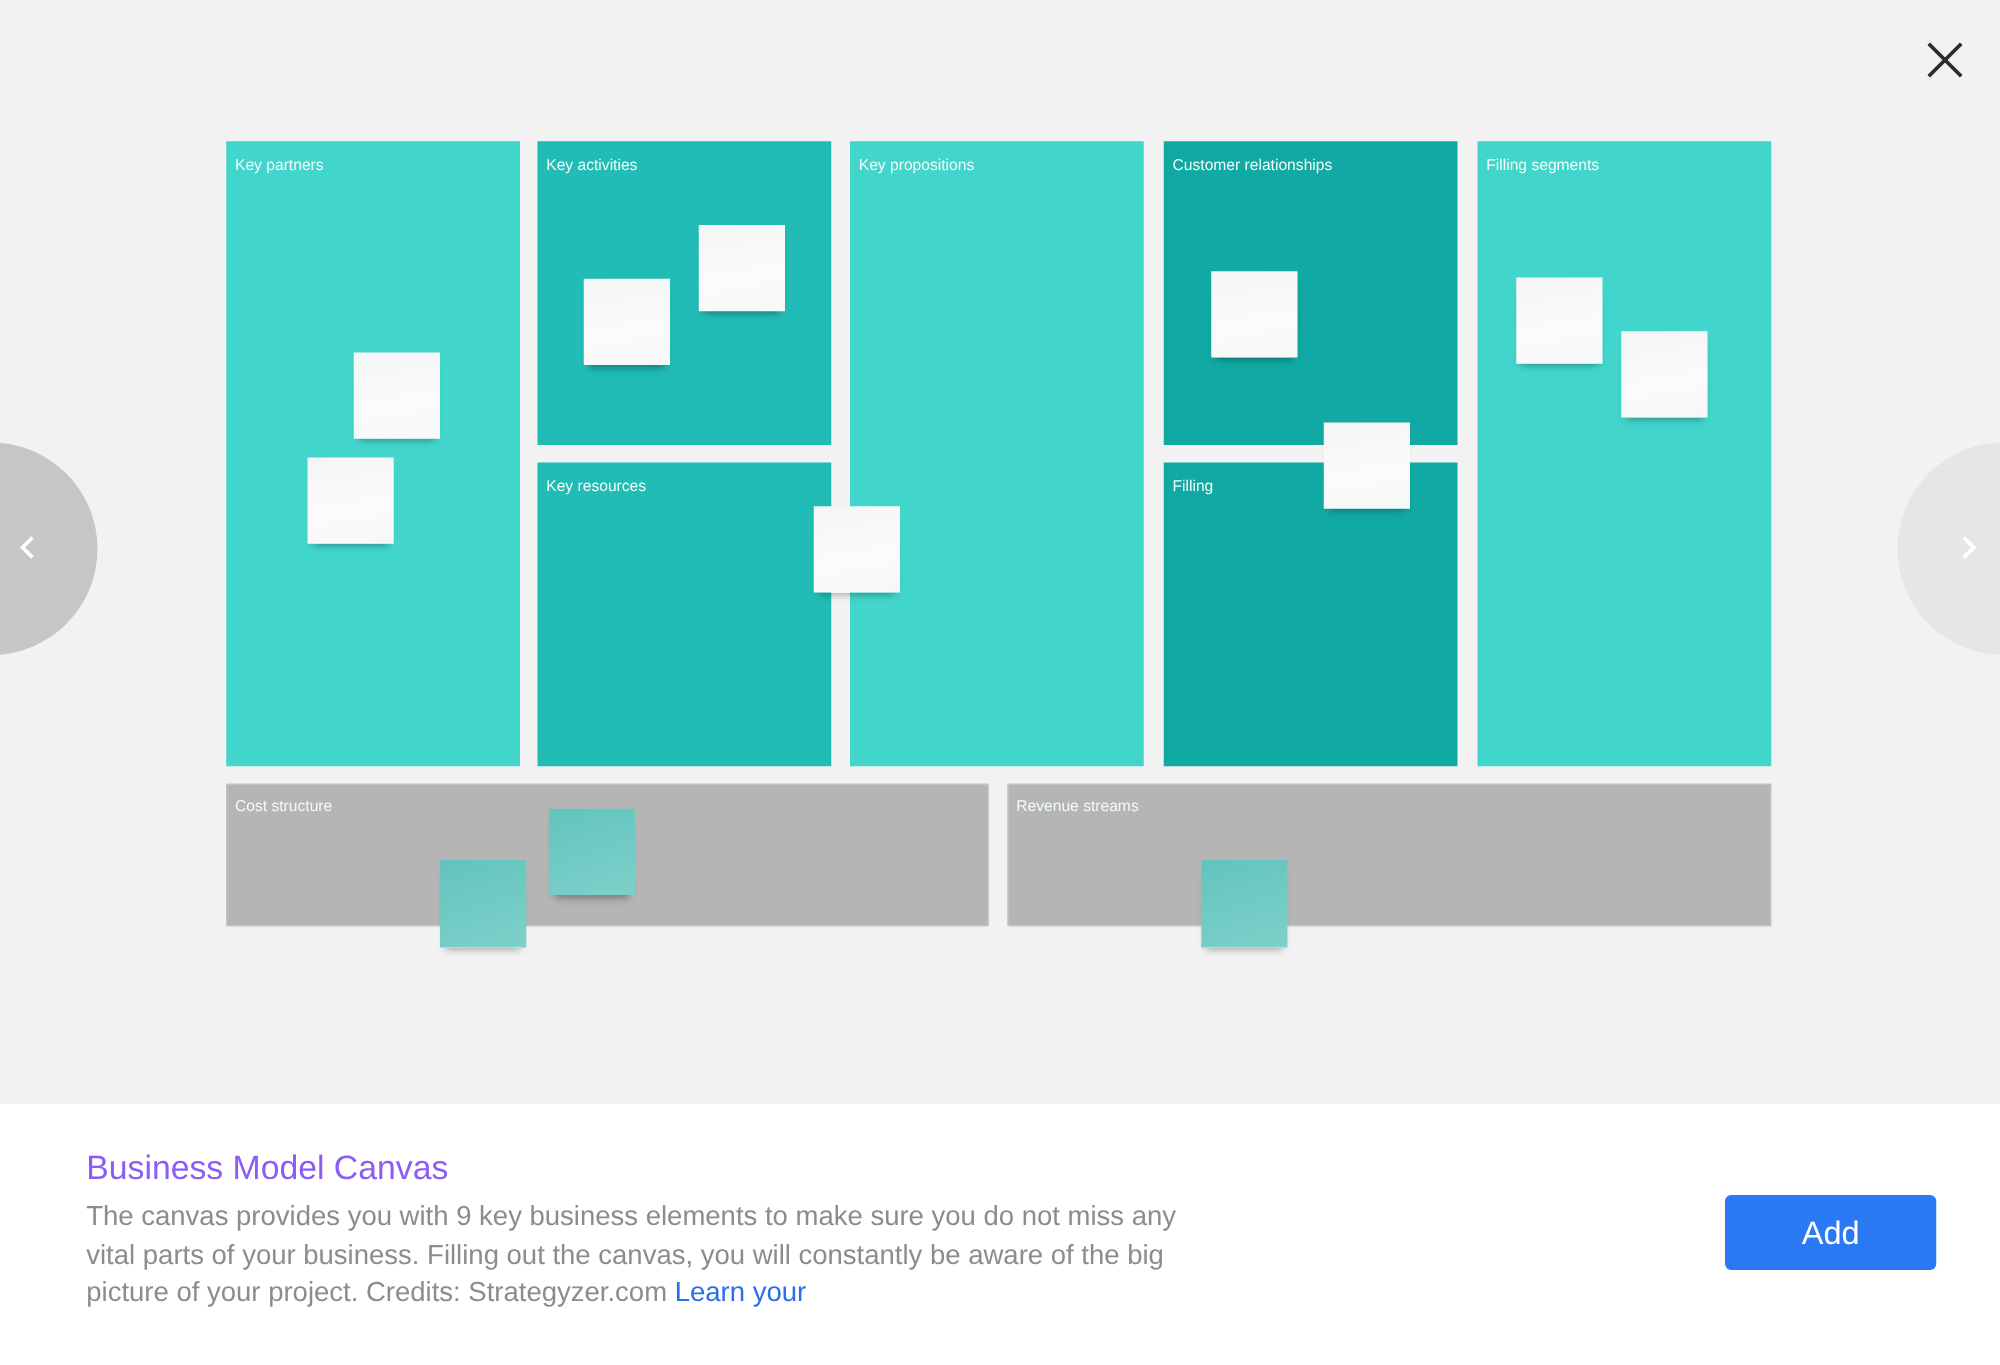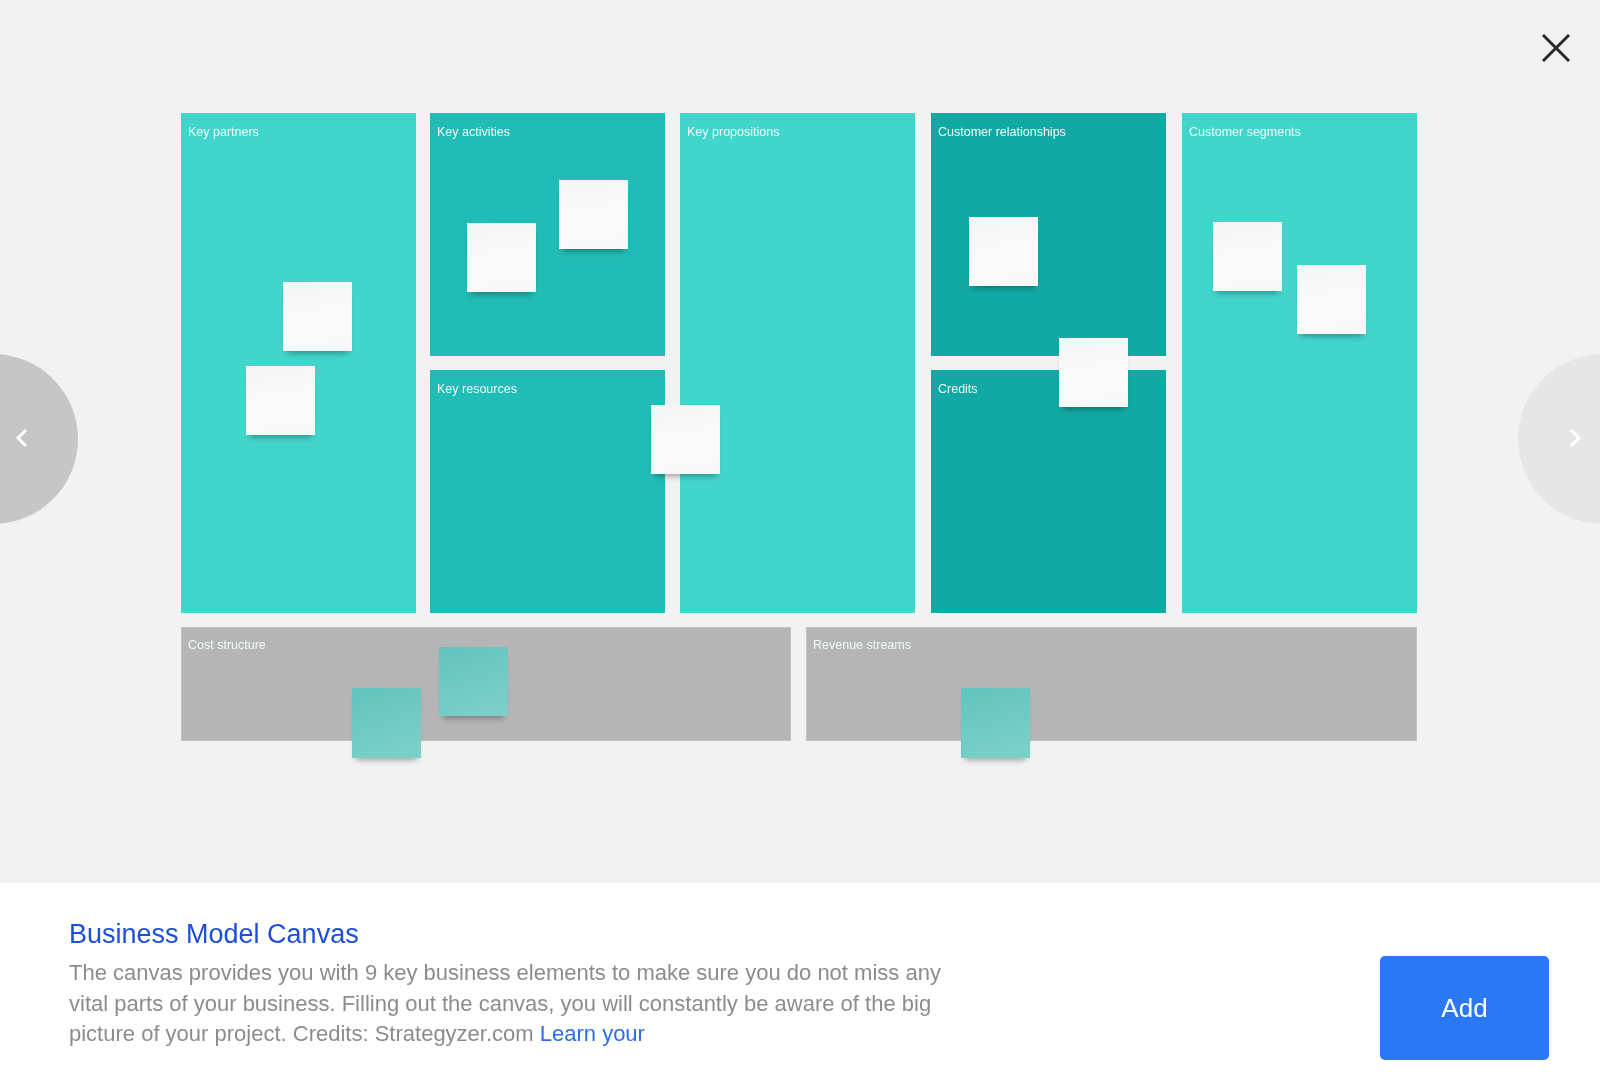--- a/index.html
+++ b/index.html
@@ -22,24 +22,24 @@
     .c-mid { background: #20bcb5; }
     .c-dark { background: #11a9a3; }
     .c-grey { background: #b5b5b5; border: 1px solid #c4c4c4; }
 
     .sticky { position: absolute; width: 69px; height: 69px; box-sizing: border-box;
       background: linear-gradient(170deg, #f4f5f5 0%, #fbfbfb 60%, #f6f7f7 100%);
       box-shadow: 0 6px 6px -4px rgba(0,0,0,0.35); }
     .sticky.teal { background: linear-gradient(160deg, #62c4bd 0%, #7ed0ca 100%); }
 
     .footer { position: absolute; left: 0; top: 883px; width: 1600px; height: 209px; background: #ffffff; }
-    .title { position: absolute; left: 69px; top: 36px; font-size: 27px; color: #1d4ed8; }
+    .title { position: absolute; left: 69px; top: 36px; font-size: 27px; color: #8b5cf6; }
     .desc { position: absolute; left: 69px; top: 75px; width: 880px; font-size: 22px; line-height: 30.5px; color: #8c8c8c; }
     .desc a { color: #2b6fe6; text-decoration: none; }
-    .add-btn { position: absolute; left: 1380px; top: 73px; width: 169px; height: 104px; border-radius: 5px;
+    .add-btn { position: absolute; left: 1380px; top: 73px; width: 169px; height: 60px; border-radius: 5px;
       background: #2b78f5; color: #ffffff; font-size: 26px; border: none; display: flex; align-items: center; justify-content: center; cursor: pointer; }
   </style>
 </head>
 <body>
 
 <div class="preview">
 
   <div class="block c-light" style="left:181px;top:113px;width:235px;height:500px;padding-left:28px;">
     <span class="label">Key partners</span>
   </div>
@@ -49,24 +49,24 @@
   <div class="block c-mid" style="left:430px;top:370px;width:235px;height:243px;">
     <span class="label">Key resources</span>
   </div>
   <div class="block c-light" style="left:680px;top:113px;width:235px;height:500px;">
     <span class="label">Key propositions</span>
   </div>
   <div class="block c-dark" style="left:931px;top:113px;width:235px;height:243px;">
     <span class="label">Customer relationships</span>
   </div>
   <div class="block c-dark" style="left:931px;top:370px;width:235px;height:243px;">
-    <span class="label">Credits</span>
+    <span class="label">Filling</span>
   </div>
   <div class="block c-light" style="left:1182px;top:113px;width:235px;height:500px;">
-    <span class="label">Customer segments</span>
+    <span class="label">Filling segments</span>
   </div>
 
   <div class="block c-grey" style="left:181px;top:627px;width:610px;height:114px;padding-left:48px;">
     <span class="label" style="left:6px;top:10px;">Cost structure</span>
   </div>
   <div class="block c-grey" style="left:806px;top:627px;width:611px;height:114px;">
     <span class="label" style="left:6px;top:10px;">Revenue streams</span>
   </div>
 
   <div class="sticky" style="left:283px;top:282px;"></div>

